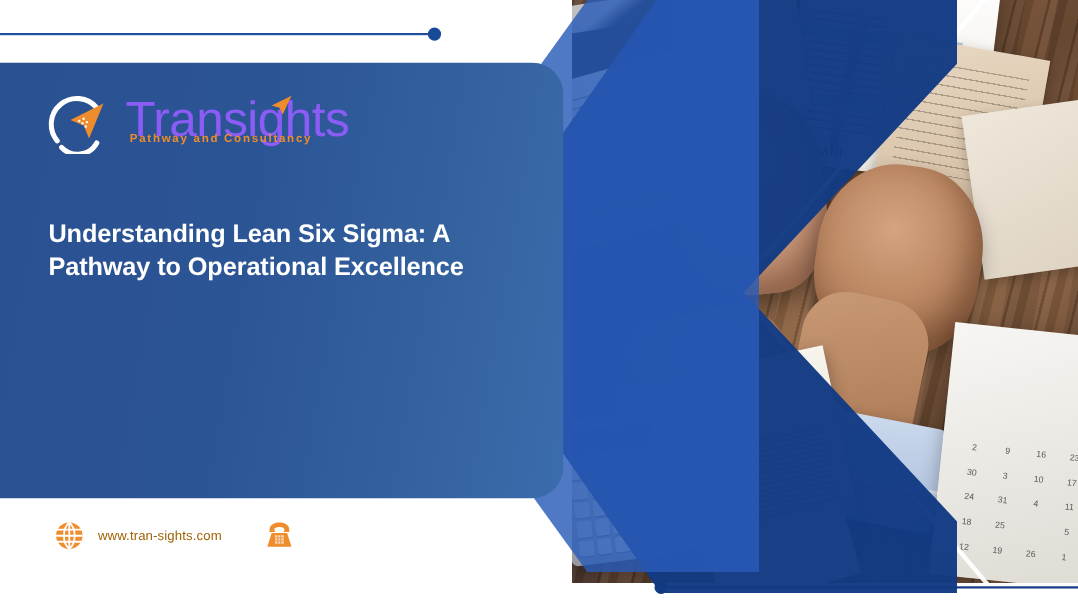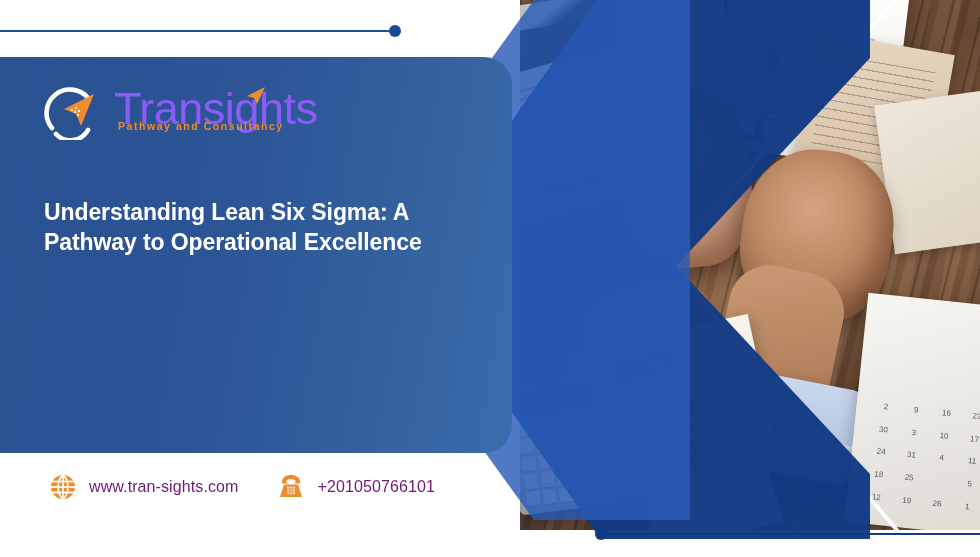--- a/index.html
+++ b/index.html
@@ -302,21 +302,21 @@
     line-height:1.29; letter-spacing:-.1px;
   }
 
   
   .contacts {
     position:absolute; left:50px; top:474px;
     display:flex; align-items:center; gap:38px;
   }
   .contact { display:flex; align-items:center; gap:13px; }
   .contact .txt {
-    font-size:16px; color:#701a75; letter-spacing:.1px;
+    font-size:12px; color:#a16207; letter-spacing:.1px;
   }
   .globe { width:26px; height:26px; position:relative; }
   .phone { width:28px; height:26px; position:relative; }
 
   
   .lineTop {
     position:absolute; left:0; top:30px; width:391px; height:2px;
     background:#1d4f9e;
   }
   .dotTop {
@@ -484,21 +484,20 @@
         <ellipse cx="14" cy="7.6" rx="4.6" ry="2.6" fill="#ffffff"></ellipse>
         <path d="M 7 10.5 L 21 10.5 L 25 23 L 3 23 Z" fill="#ef8c2b"></path>
         <rect x="10" y="12.6" width="8" height="7.6" fill="#f6dcc2"></rect>
         <g stroke="#ef8c2b" stroke-width="0.8">
           <path d="M 12.6 12.6 L 12.6 20.2"></path>
             <path d="M 15.2 12.6 L 15.2 20.2"></path>
           <path d="M 10 15.1 L 18 15.1"></path>
             <path d="M 10 17.7 L 18 17.7"></path>
         </g>
       </svg>
-      <span class="txt">+201050766101</span>
     </div>
   </div>
 
   <div class="lineTop"></div>
   <div class="dotTop"></div>
   <div class="lineBot"></div>
   <div class="dotBot"></div>
 
 </div>
 

